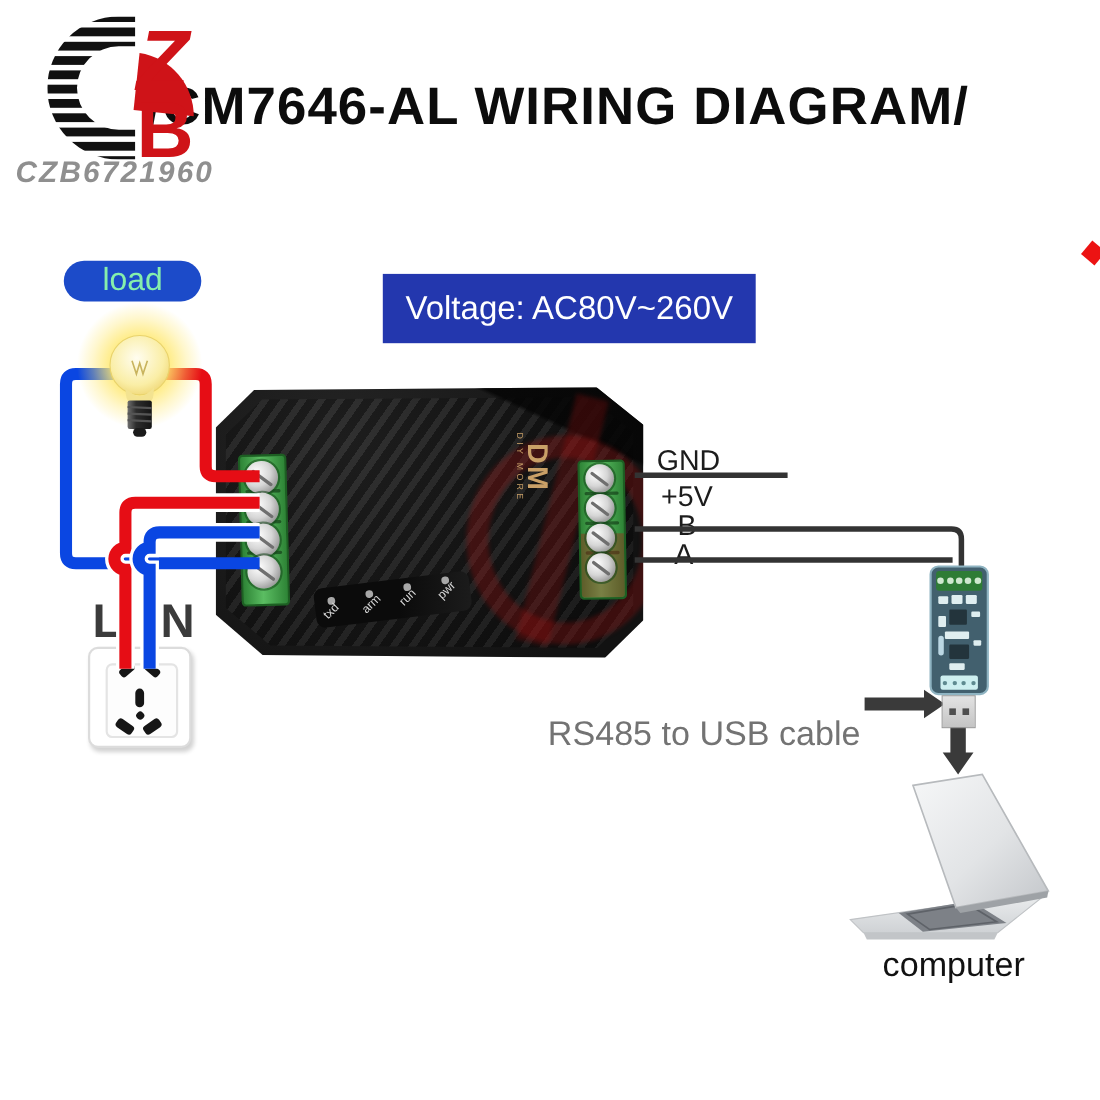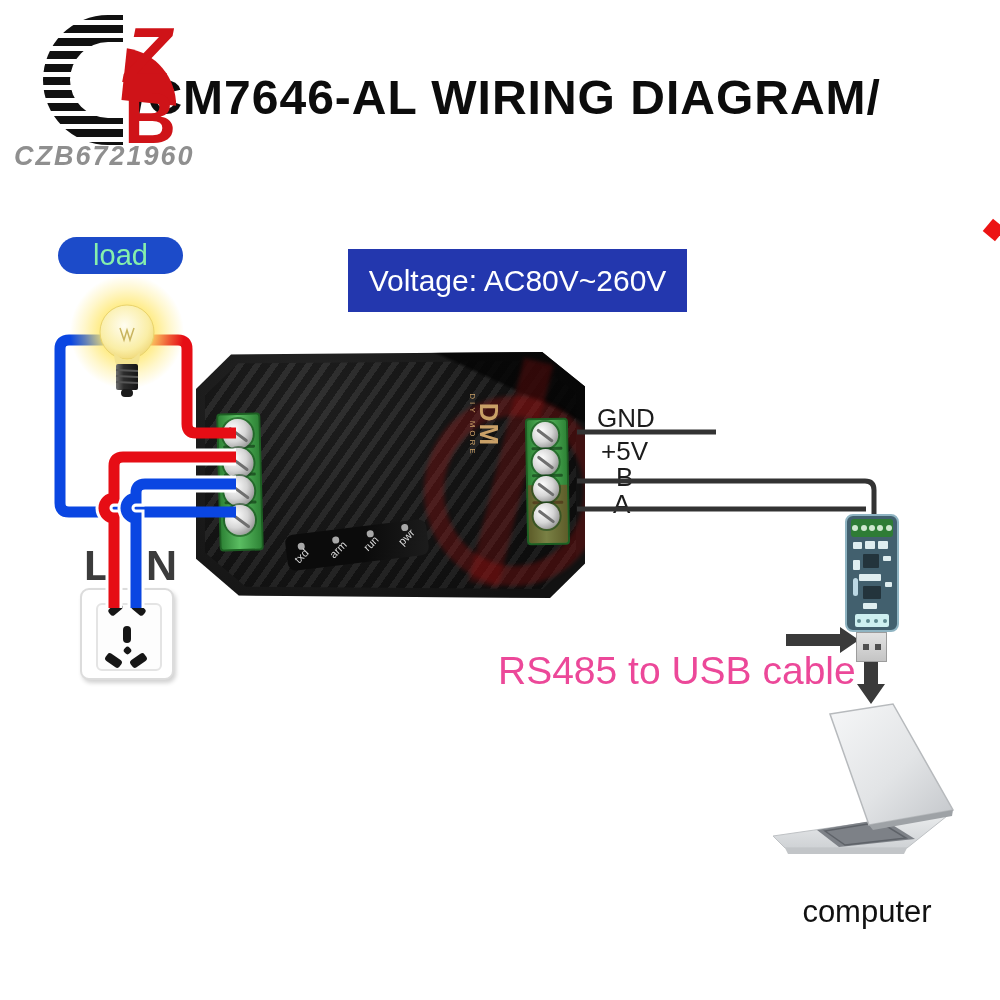--- a/index.html
+++ b/index.html
@@ -64,22 +64,22 @@
   #brand-sub{font-size:8px;letter-spacing:3px;}
 
   
   .pin-label{font-size:26px;color:#1c1c1c;z-index:4;}
   #pin-gnd{left:597px;top:403px;}
   #pin-5v{left:601px;top:436px;}
   #pin-b{left:616px;top:462px;}
   #pin-a{left:613px;top:489px;}
 
   
-  #cable-label{left:498px;top:621px;font-size:39px;color:#ec4899;z-index:4;margin-top:28px;}
-  #computer-label{left:797px;top:894px;width:140px;text-align:center;font-size:31px;color:#111;z-index:4;}
+  #cable-label{left:498px;top:621px;font-size:31px;color:#737373;z-index:4;margin-top:28px;}
+  #computer-label{left:797px;top:859px;width:140px;text-align:center;font-size:31px;color:#111;z-index:4;}
   .mains-label{font-size:43px;font-weight:bold;color:#3b3b3b;z-index:4;}
   #label-l{left:84px;top:541px;}
   #label-n{left:146px;top:541px;}
 
   
   #socket{left:80px;top:588px;width:94px;height:92px;background:#ffffff;border:2px solid #dcdcdc;
           border-radius:9px;box-shadow:2px 3px 4px rgba(0,0,0,.18);z-index:3;box-sizing:border-box;}
   #socket-inner{left:14px;top:13px;width:62px;height:64px;background:#fdfdfd;border:2px solid #e4e4e4;
           border-radius:6px;}
   .hole{position:absolute;background:#161616;border-radius:3px;}

